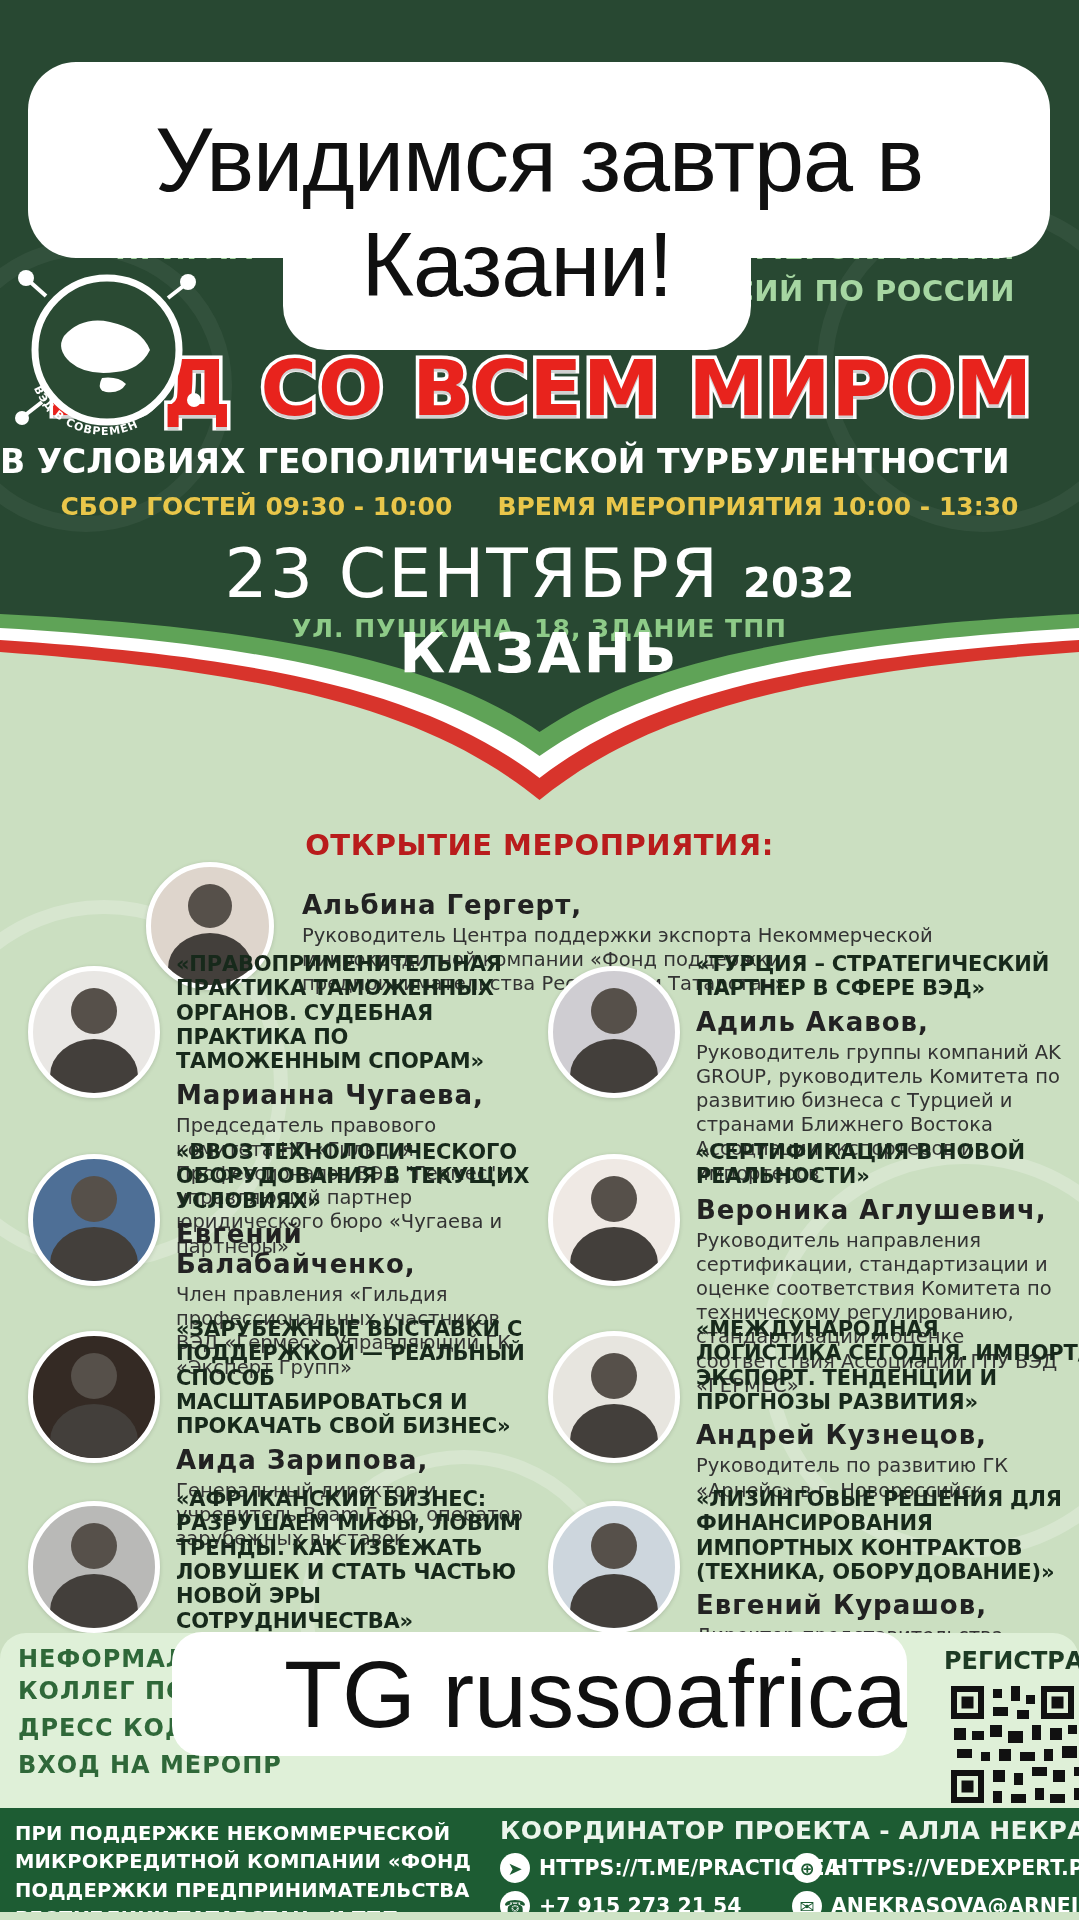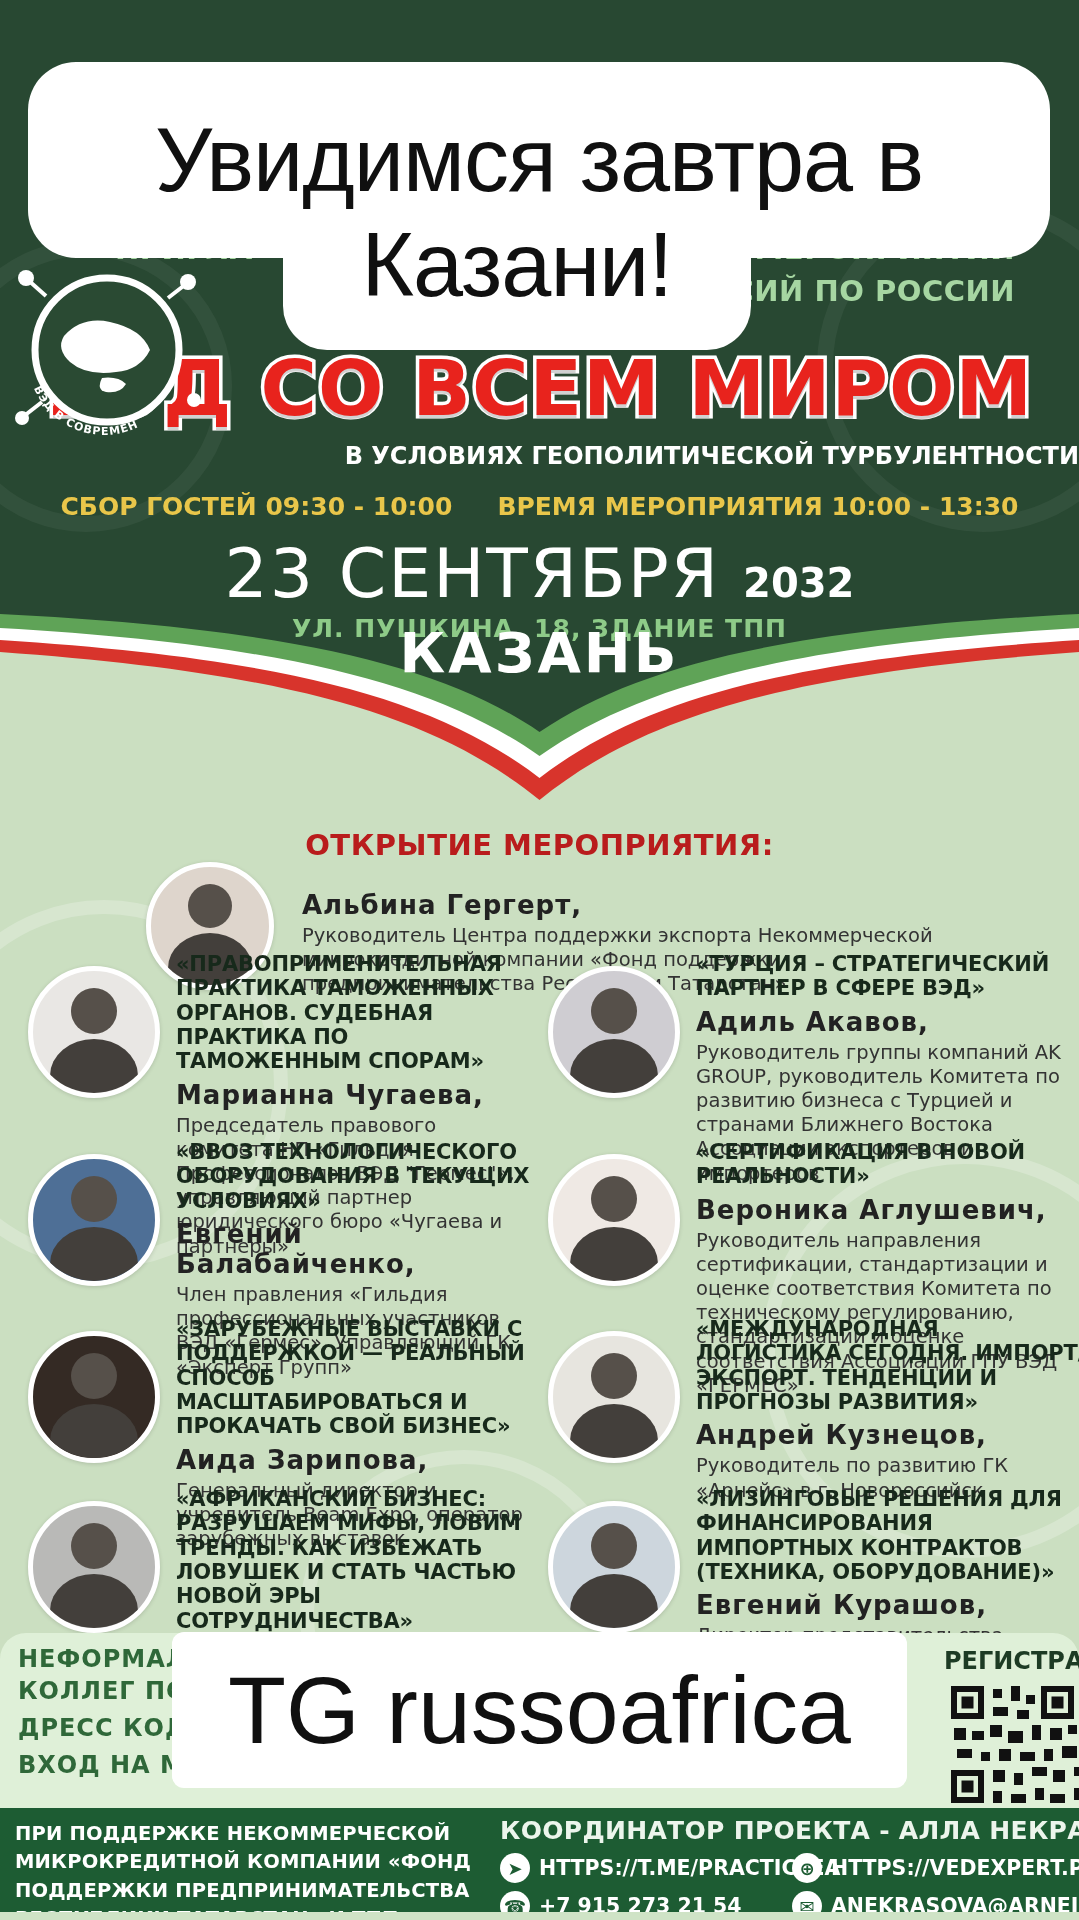--- a/index.html
+++ b/index.html
@@ -20,22 +20,22 @@
     border-radius:44px;display:flex;align-items:flex-start;justify-content:center;z-index:30;}
   
   .invite{position:absolute;font-size:29px;font-weight:bold;color:#a6d6a2;letter-spacing:.5px;z-index:5;}
   .inv1l{left:115px;top:232px;}
   .inv1r{right:64px;top:232px;}
   .inv2r{right:64px;top:274px;}
   .big-title{position:absolute;left:0;top:344px;width:100%;text-align:center;z-index:6;
     font-size:77px;font-weight:bold;color:#e8231d;letter-spacing:1px;white-space:nowrap;
     -webkit-text-stroke:7px #ffffff;paint-order:stroke fill;
     text-shadow:0 3px 0 rgba(0,0,0,.18);}
-  .subtitle{position:absolute;left:0;top:442px;width:100%;text-align:right;z-index:6;
-    font-size:24px;font-weight:bold;color:#ffffff;letter-spacing:0;white-space:nowrap;}
+  .subtitle{position:absolute;left:0;top:442px;width:100%;text-align:left;z-index:6;
+    font-size:33px;font-weight:bold;color:#ffffff;letter-spacing:0;white-space:nowrap;}
   .times{position:absolute;left:0;top:492px;width:100%;display:flex;justify-content:center;gap:45px;
     z-index:6;font-size:25px;font-weight:bold;color:#e9c64a;white-space:nowrap;}
   .date-row{position:absolute;left:0;top:534px;width:100%;text-align:center;z-index:6;color:#fff;white-space:nowrap;}
   .date-row .dm{font-size:68px;font-weight:normal;letter-spacing:2px;}
   .date-row .yr{font-size:40px;font-weight:bold;margin-left:18px;}
   .address{position:absolute;left:0;top:614px;width:100%;text-align:center;z-index:6;
     font-size:25px;font-weight:bold;color:#8ecb88;letter-spacing:1px;}
   .city{position:absolute;left:0;top:620px;width:100%;text-align:center;z-index:6;
     font-size:56px;font-weight:bold;color:#fff;letter-spacing:3px;}
   
@@ -66,22 +66,22 @@
   
   .bottom-panel{position:absolute;left:0;top:1633px;width:1079px;height:175px;
     background:#dff0d8;border-radius:26px 26px 0 0;}
   .bp-lines{position:absolute;left:18px;top:12px;font-size:24px;font-weight:bold;
     color:#2f6839;letter-spacing:1px;white-space:nowrap;}
   .bp-lines div{margin-bottom:9px;}
   .reg-label{position:absolute;left:944px;top:14px;font-size:24px;font-weight:bold;
     color:#1d3b24;white-space:nowrap;}
   .qr{position:absolute;left:948px;top:50px;width:150px;height:126px;}
   
-  .sticker3{position:absolute;left:172px;top:1632px;width:735px;height:156px;background:#fff;
-    border-radius:12px;display:flex;align-items:center;justify-content:center;z-index:30;}
+  .sticker3{position:absolute;left:172px;top:1632px;width:735px;height:124px;background:#fff;
+    border-radius:30px;display:flex;align-items:center;justify-content:flex-end;z-index:30;}
   .sticker3 .txt{font-family:"Liberation Sans",sans-serif;font-weight:500;font-size:95px;
     color:#101010;letter-spacing:0;white-space:nowrap;}
   
   .footer{position:absolute;left:0;top:1808px;width:1079px;height:104px;background:#1d5c33;z-index:10;}
   .foot-left{position:absolute;left:15px;top:12px;width:468px;font-size:19.5px;font-weight:bold;
     color:#fff;line-height:1.45;letter-spacing:.2px;}
   .foot-right{position:absolute;left:500px;top:8px;width:579px;color:#fff;}
   .coord{font-size:25px;font-weight:bold;color:#ecf5ec;white-space:nowrap;letter-spacing:.3px;}
   .contacts{display:grid;grid-template-columns:292px 287px;row-gap:8px;margin-top:8px;}
   .contact{display:flex;align-items:center;gap:9px;font-size:20.5px;font-weight:bold;white-space:nowrap;}

